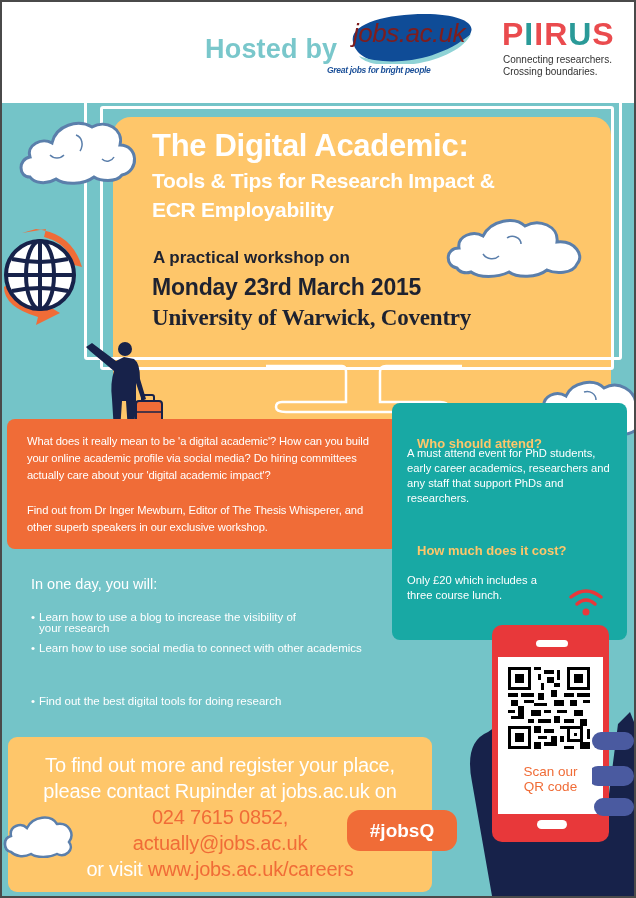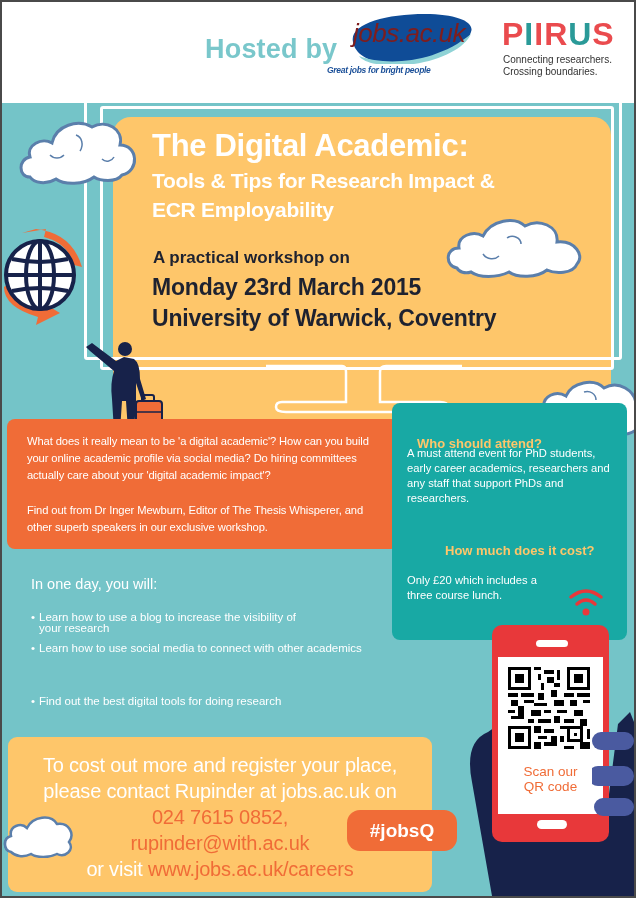--- a/index.html
+++ b/index.html
@@ -29,21 +29,21 @@
   #monitor-body { left: 111px; top: 115px; width: 498px; height: 306px; background: #fec66a; border-radius: 18px; }
   #frame-outer { left: 82px; top: 96px; width: 538px; height: 262px; border: 3px solid #ffffff; border-radius: 3px; }
   #frame-inner { left: 98px; top: 104px; width: 514px; height: 264px; border: 3px solid #ffffff; border-radius: 3px; }
   #stand-svg { left: 260px; top: 360px; width: 200px; height: 56px; }
 
   #title-main { left: 150px; top: 126px; font-size: 31px; font-weight: bold; color: #ffffff; letter-spacing: -0.3px; }
   #title-sub1 { left: 150px; top: 167px; font-size: 21px; font-weight: bold; color: #ffffff; letter-spacing: -0.3px; }
   #title-sub2 { left: 150px; top: 196px; font-size: 21px; font-weight: bold; color: #ffffff; letter-spacing: -0.3px; }
   #workshop-intro { left: 151px; top: 246px; font-size: 17px; font-weight: bold; color: #1e2230; }
   #workshop-date { left: 150px; top: 272px; font-size: 23px; font-weight: bold; color: #1e2230; letter-spacing: -0.2px; }
-  #workshop-venue { left: 150px; top: 303px; font-size: 23px; font-weight: bold; color: #1e2230; letter-spacing: -0.2px; }
+  #workshop-venue { left: 150px; top: 303px; font-size: 23px; font-weight: bold; color: #1e2230; letter-spacing: -0.2px; font-family: Liberation Serif, serif; }
 
   
   .cloud { position: absolute; }
 
   
   #globe-svg { left: 0; top: 225px; width: 84px; height: 100px; }
   
   #person-svg { left: 82px; top: 337px; width: 82px; height: 96px; }
 
   
@@ -51,21 +51,21 @@
   .desc-p { position: absolute; left: 25px; width: 362px; font-size: 11.2px; line-height: 17px; color: #ffffff; letter-spacing: -0.1px; }
   #desc-p1 { top: 431px; }
   #desc-p2 { top: 500px; }
 
   
   #info-box { left: 390px; top: 401px; width: 235px; height: 237px; background: #18a9a4; border-radius: 8px; }
   .info-h { position: absolute; left: 415px; font-size: 13px; font-weight: bold; color: #fec66a; }
   .info-p { position: absolute; left: 405px; width: 215px; font-size: 11.2px; line-height: 15px; color: #ffffff; }
   #info-h1 { top: 434px; }
   #info-p1 { top: 444px; }
-  #info-h2 { top: 541px; margin-left: 28px; }
+  #info-h2 { top: 541px; }
   #info-p2 { top: 571px; }
 
   
   #bullets-title { left: 29px; top: 574px; font-size: 14.5px; color: #ffffff; }
   .bullet { position: absolute; left: 29px; width: 360px; font-size: 11.5px; line-height: 10.5px; color: #ffffff; }
   .bullet .dot { display: inline-block; width: 8px; }
   .bullet .cont { display: block; padding-left: 8px; }
   #b0 { top: 610px; }
   #b1 { top: 641px; }
   #b2 { top: 663px; }
@@ -182,24 +182,24 @@
     <span class="cont">your research</span>
   </div>
   <div id="b1" class="bullet">
     <span class="dot">•</span><span>Learn how to use social media to connect with other academics</span>
   </div>
   <div id="b3" class="bullet">
     <span class="dot">•</span><span>Find out the best digital tools for doing research</span>
   </div>
 
   <div id="cta-box" class="abs"></div>
-  <div id="cta-l1" class="cta-line">To cost out more and register your place,</div>
+  <div id="cta-l1" class="cta-line">To find out more and register your place,</div>
   <div id="cta-l2" class="cta-line">please contact Rupinder at jobs.ac.uk on</div>
   <div id="cta-phone" class="cta-line">024 7615 0852,</div>
-  <div id="cta-email" class="cta-line">rupinder@with.ac.uk</div>
+  <div id="cta-email" class="cta-line">actually@jobs.ac.uk</div>
   <div id="cta-l5" class="cta-line"><span>or visit </span><span id="cta-url">www.jobs.ac.uk/careers</span></div>
 
   <svg class="cloud" style="left:1px;top:812px;width:72px;height:44px;" viewBox="0 0 72 44">
     <path d="M8,38 C0,36 0,24 8,22 C6,12 18,8 24,14 C30,2 48,0 54,10 C66,8 72,20 66,28 C72,36 62,44 54,40 C46,44 34,44 28,40 C20,44 12,42 8,38 Z" fill="#ffffff" stroke="#5b7fab" stroke-width="2.5"></path>
   </svg>
 
   <div id="hashtag" class="abs">#jobsQ</div>
 
   <svg id="hand-svg" class="abs" viewBox="0 0 192 294">
     <path d="M50,294 L30,180 Q22,140 46,130 L60,120 L60,200 L166,200 L176,122 L188,110 L192,120 L192,294 Z" fill="#17224a"></path>

